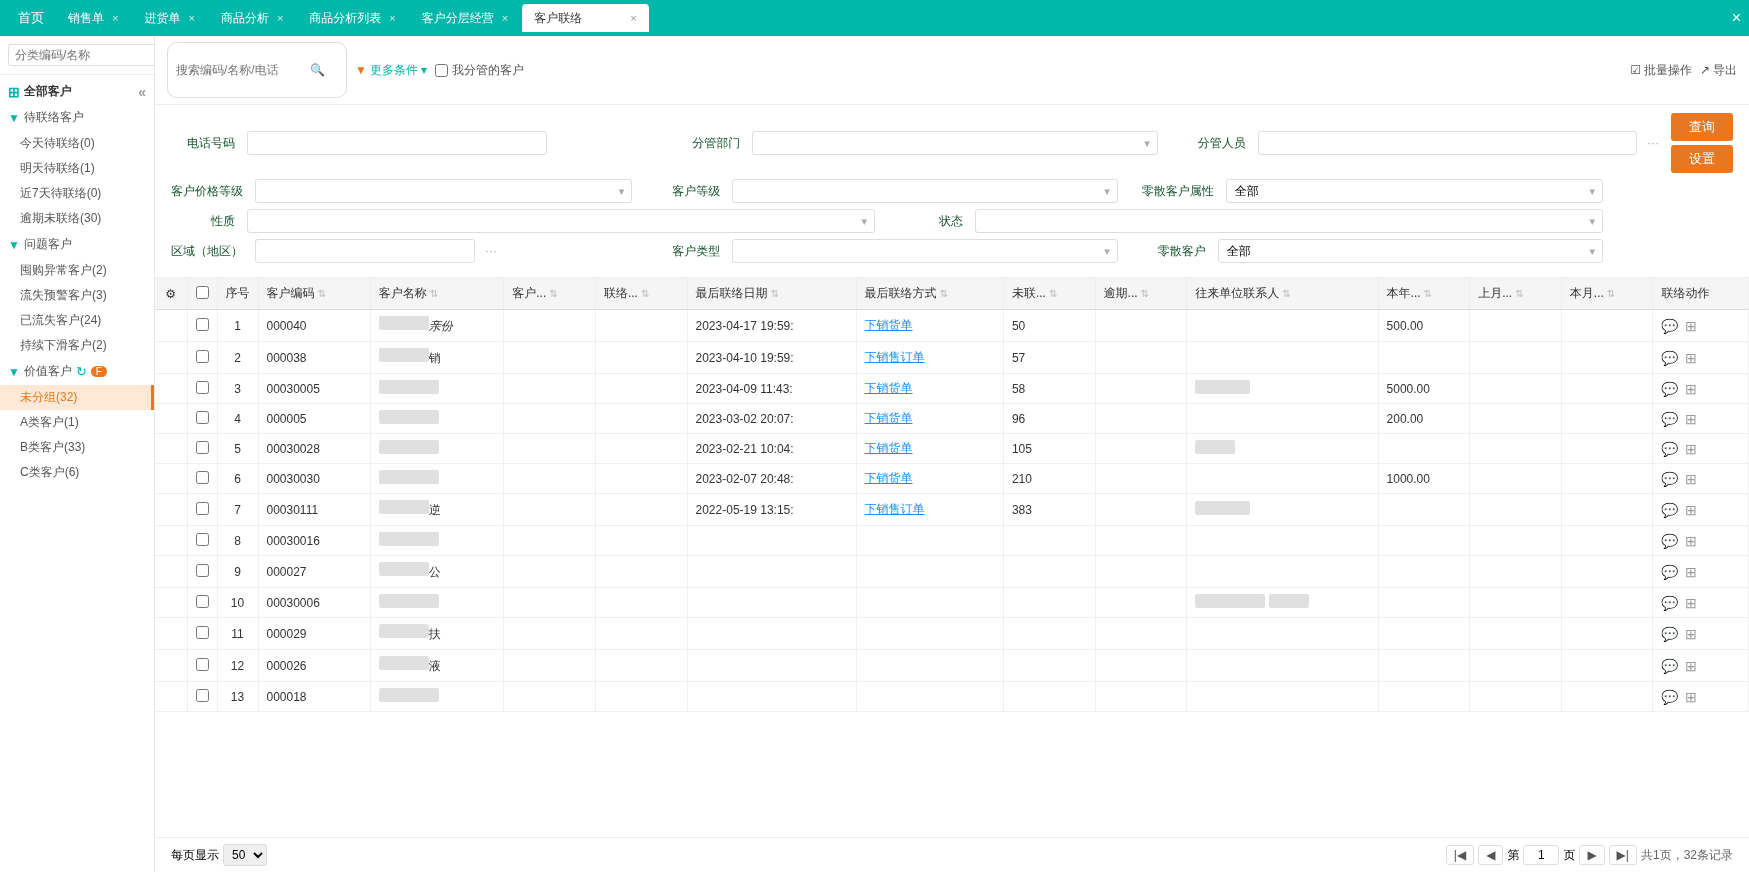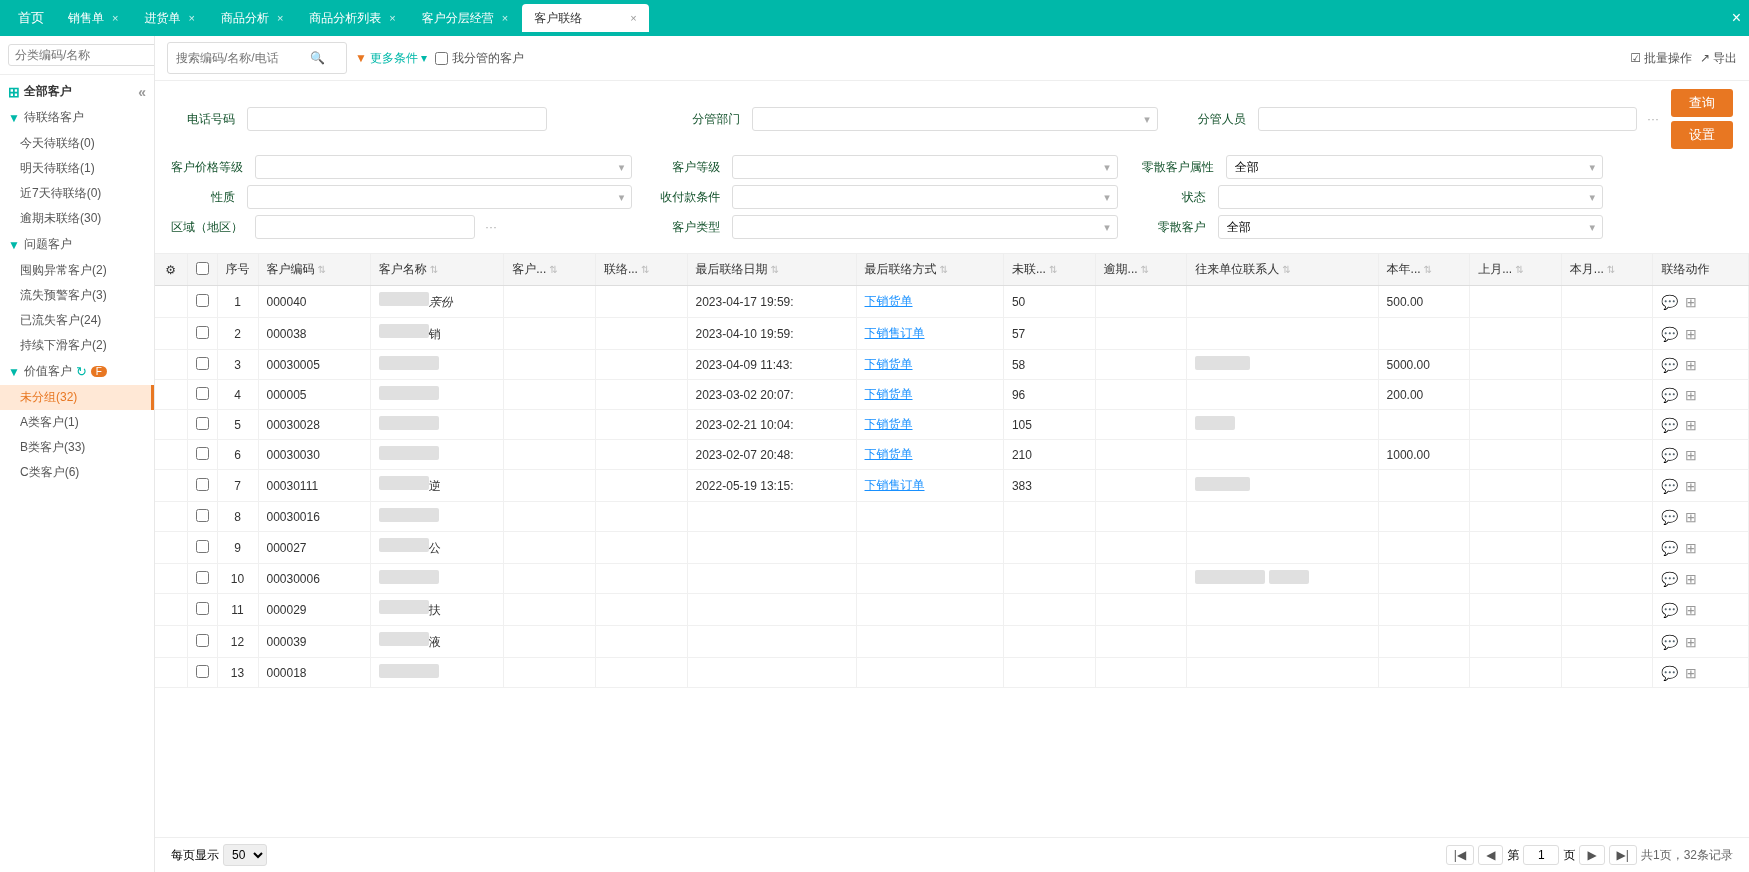--- a/index.html
+++ b/index.html
@@ -137,22 +137,22 @@
       align-items: center;
       padding: 6px 12px;
       background: #fff;
       border-bottom: 1px solid #eee;
       gap: 8px;
     }
     .filter-search-input {
       display: flex;
       align-items: center;
       border: 1px solid #ddd;
-      border-radius: 3px;
-      padding: 8px 8px;
+      border-radius: 10px;
+      padding: 20px 8px;
       gap: 4px;
       width: 180px;
     }
     .filter-search-input input {
       border: none;
       outline: none;
       font-size: 12px;
       width: 130px;
     }
     .more-conditions {
@@ -578,26 +578,20 @@
       </div>
 
       <div class="filter-row">
         <div class="filter-field">
           <span class="filter-label">性质</span>
           <div class="filter-select-wrap">
             <select><option></option></select>
           </div>
         </div>
         <div class="filter-field" style="margin-left:24px;">
-          <span class="filter-label">收付款条件</span>
-          <div class="filter-select-wrap">
-            <select><option></option></select>
-          </div>
-        </div>
-        <div class="filter-field" style="margin-left:24px;">
           <span class="filter-label">状态</span>
           <div class="filter-select-wrap">
             <select><option></option></select>
           </div>
         </div>
         <div style="width: 130px;"></div>
       </div>
 
       <div class="filter-row">
         <div class="filter-field">
@@ -920,21 +914,21 @@
       <div class="action-icons">
         <span class="action-icon">💬</span>
         <span class="action-icon">⊞</span>
       </div>
     </td>
   </tr>
             <tr>
     <td class="center"></td>
     <td class="center"><input type="checkbox" style=""></td>
     <td class="center">12</td>
-    <td>000039</td>
+    <td>000026</td>
     <td><span class="blurred" style="min-width:50px;"></span><span style="color:#333;">液</span></td>
     <td></td>
     <td></td>
     <td></td>
     <td></td>
     <td></td>
     <td></td>
     <td></td>
     <td></td>
     <td></td>

